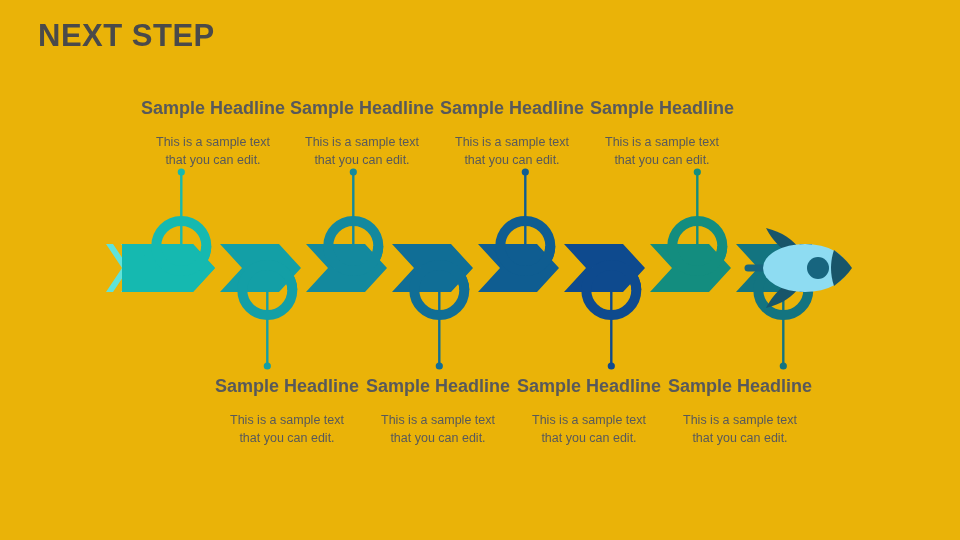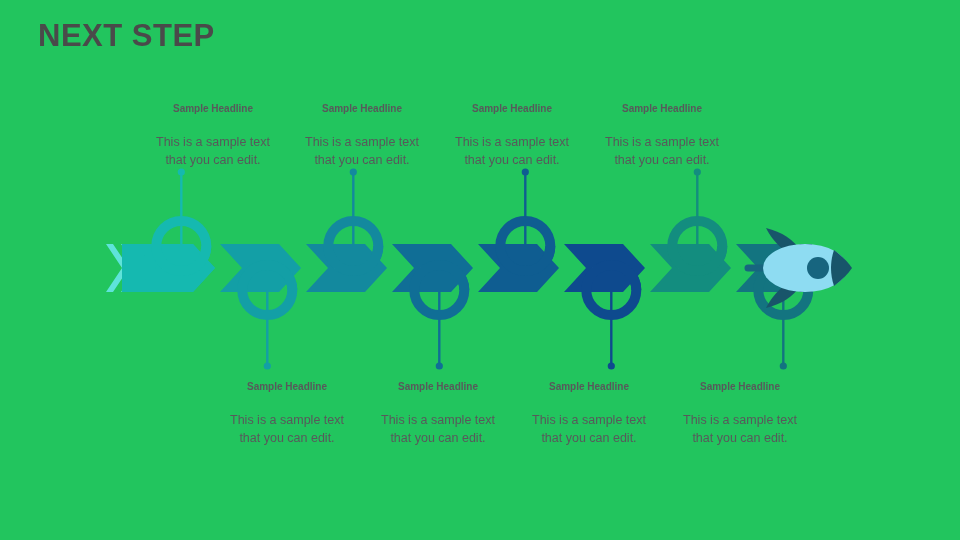--- a/index.html
+++ b/index.html
@@ -13,21 +13,21 @@
     background: #f2f2f2;
     font-family: "Liberation Sans", sans-serif;
     overflow: hidden;
     position: relative;
   }
   #slide {
     position: absolute;
     left: 0; top: 0;
     width: 960px;
     height: 540px;
-    background: #22c55e;
+    background: #eab308;
   }
   #page-title {
     position: absolute;
     left: 38px;
     top: 18px;
     font-size: 31px;
     font-weight: bold;
     letter-spacing: 0.5px;
     color: #4a4a4a;
     font-family: "Liberation Sans", sans-serif;
@@ -38,21 +38,21 @@
     left: 0;
     top: 0;
   }
   .callout {
     position: absolute;
     width: 180px;
     text-align: center;
     font-family: "Liberation Sans", sans-serif;
   }
   .callout-headline {
-    font-size: 10px;
+    font-size: 18px;
     font-weight: bold;
     color: #58595b;
     line-height: 17px;
     margin: 0 0 6px 0;
     white-space: nowrap;
   }
   .callout-body {
     font-size: 12.5px;
     color: #58595b;
     line-height: 18px;

